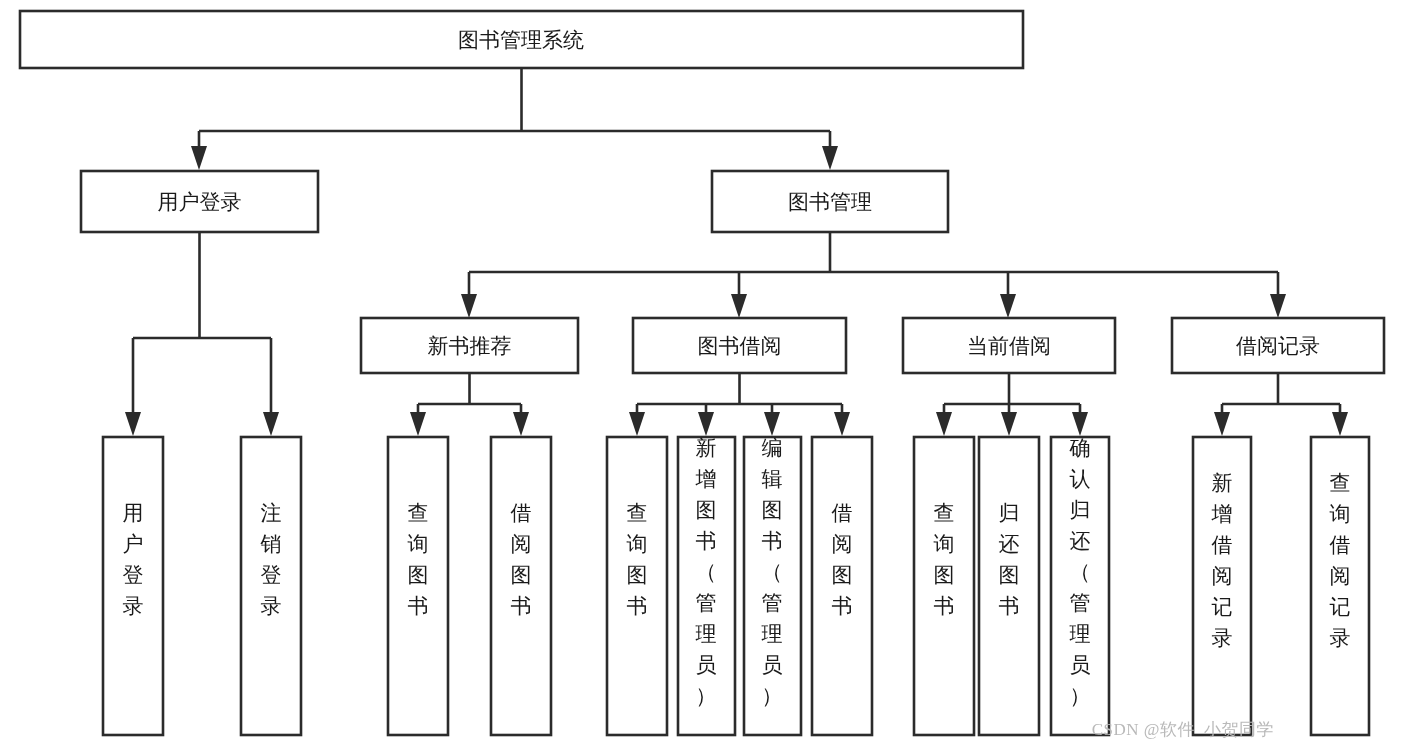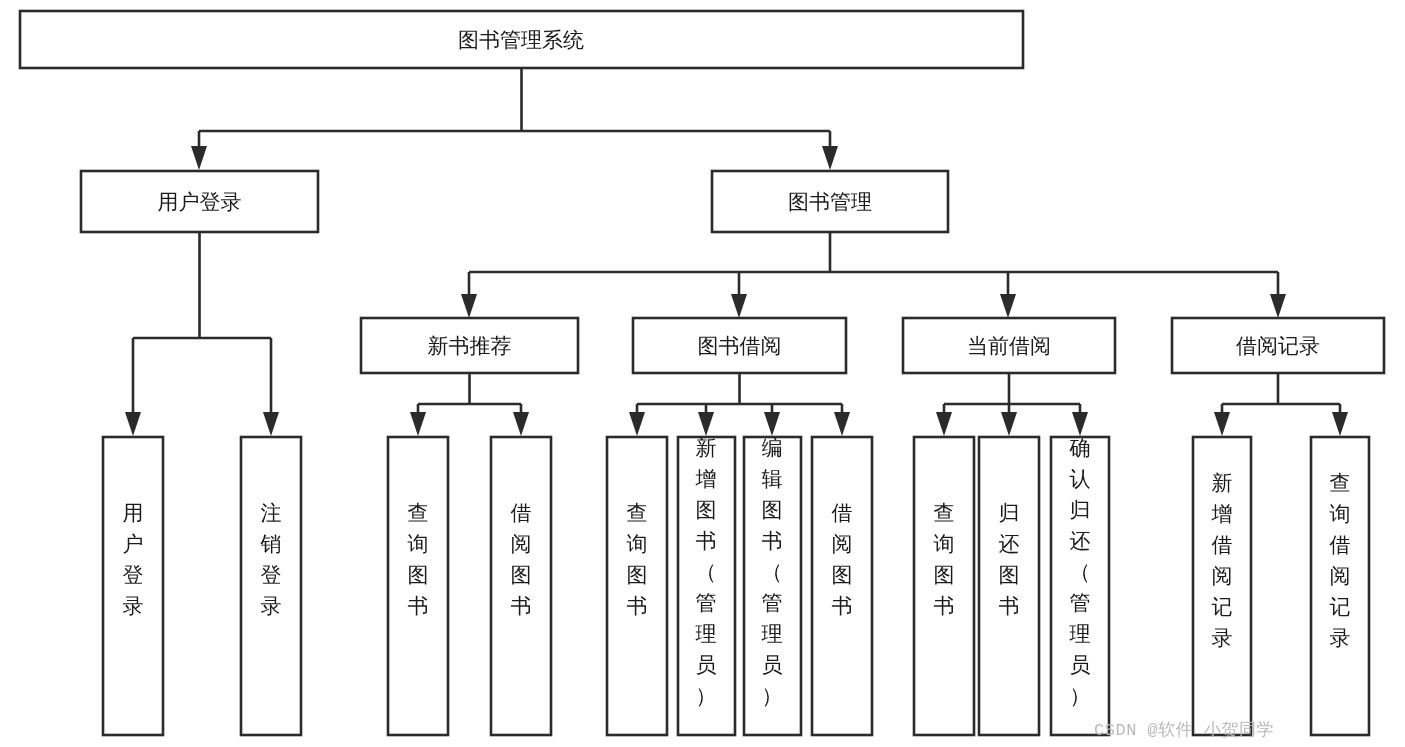--- a/index.html
+++ b/index.html
@@ -53,21 +53,21 @@
   .node-label-vertical {
     fill: #1a1a1a;
     font-family: "Liberation Sans", "DejaVu Sans", sans-serif;
     font-size: 21px;
     text-anchor: middle;
   }
   .watermark-text {
     position: absolute;
     right: 8px;
     bottom: 6px;
-    font-family: Liberation Mono, monospace;
+    font-family: Liberation Serif, serif;
     font-size: 17px;
     color: #b9b9b9;
     white-space: nowrap;
     letter-spacing: 0.5px;
     pointer-events: none;
   }
 </style>
 </head>
 <body>
 

